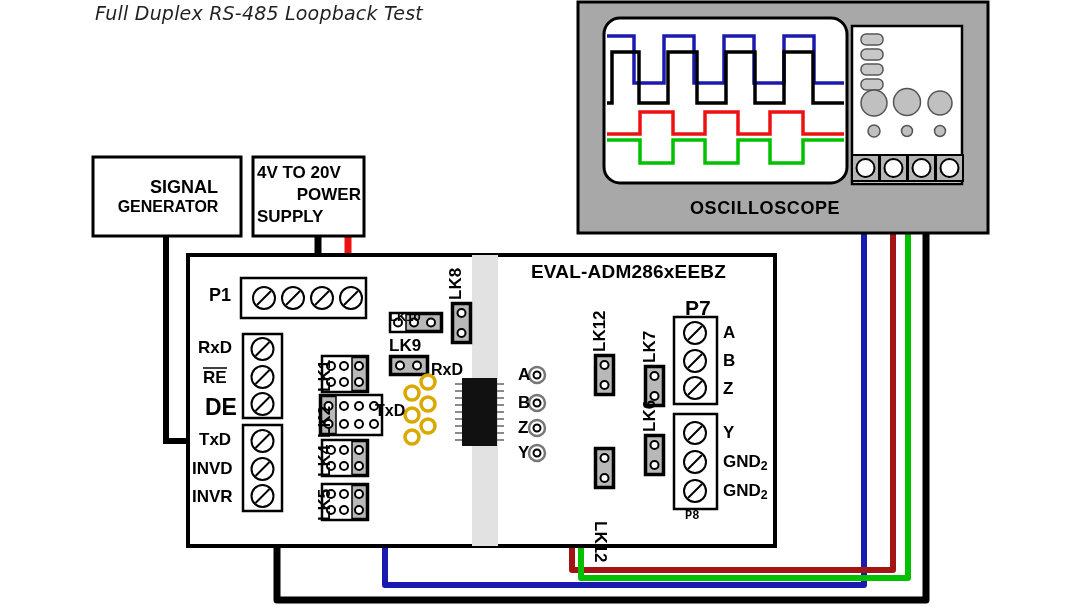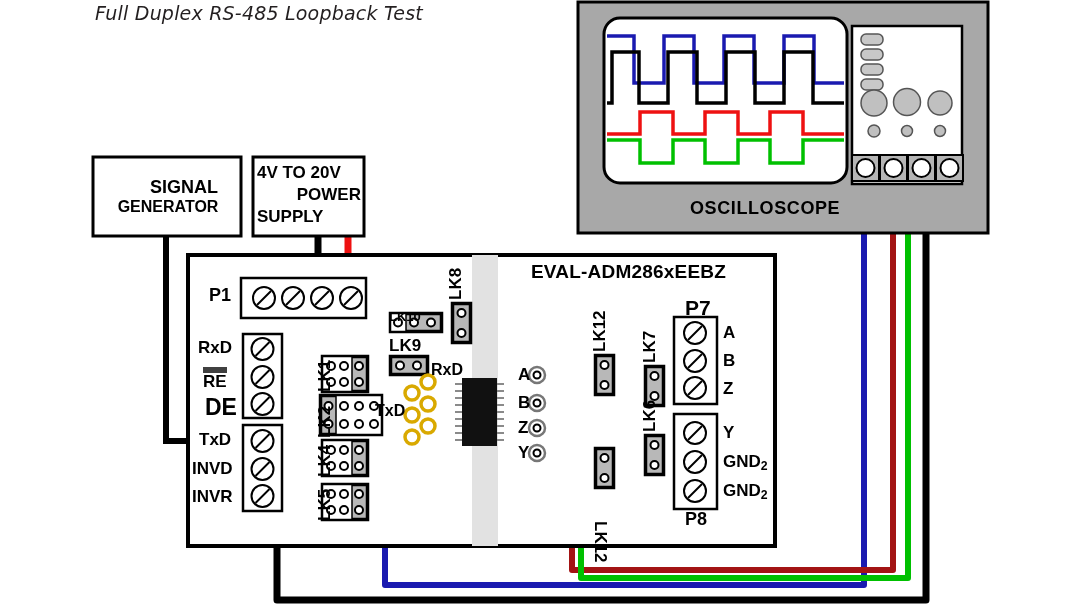--- a/index.html
+++ b/index.html
@@ -5,21 +5,21 @@
   html,body{margin:0;padding:0;background:#ffffff;}
   body{width:1080px;height:612px;position:relative;overflow:hidden;
        font-family:"Liberation Sans", sans-serif;color:#000;}
   #root{position:absolute;left:0;top:0;width:1080px;height:612px;}
   svg{display:block;}
   .ttl{position:absolute;left:95px;top:2px;font-size:19px;font-style:italic;
        font-family:"DejaVu Sans",sans-serif;color:#231f20;letter-spacing:.2px;
        white-space:nowrap;}
   .lbl{position:absolute;font-weight:bold;white-space:nowrap;line-height:1;}
   .rot{transform-origin:left top;}
-  .ovl{border-top:6px solid #404040;display:inline-block;line-height:1.05;padding-top:0px;}
+  .ovl{border-top:2px solid #404040;display:inline-block;line-height:1.05;padding-top:0px;}
   .sub{font-size:.72em;vertical-align:-.22em;}
 </style>
 </head>
 <body>
 
 <div id="root">
 
   <div class="ttl">Full Duplex RS-485 Loopback Test</div>
 
   <svg width="1080" height="612" viewBox="0 0 1080 612">
@@ -408,15 +408,15 @@
   <div class="lbl" style="left:723px;top:352px;font-size:17px;">B</div>
   <div class="lbl" style="left:723px;top:380px;font-size:17px;">Z</div>
 
   <div class="lbl" style="left:723px;top:424px;font-size:17px;">Y</div>
   <div class="lbl" style="left:723px;top:453px;font-size:17px;">
     <span>GND</span><span class="sub">2</span>
   </div>
   <div class="lbl" style="left:723px;top:482px;font-size:17px;">
     <span>GND</span><span class="sub">2</span>
   </div>
-  <div class="lbl" style="left:685px;top:510px;font-size:18px;">P8</div>
+  <div class="lbl" style="left:685px;top:510px;font-size:12px;font-family:Liberation Mono, monospace;">P8</div>
 
 </div>
 
 </body></html>

